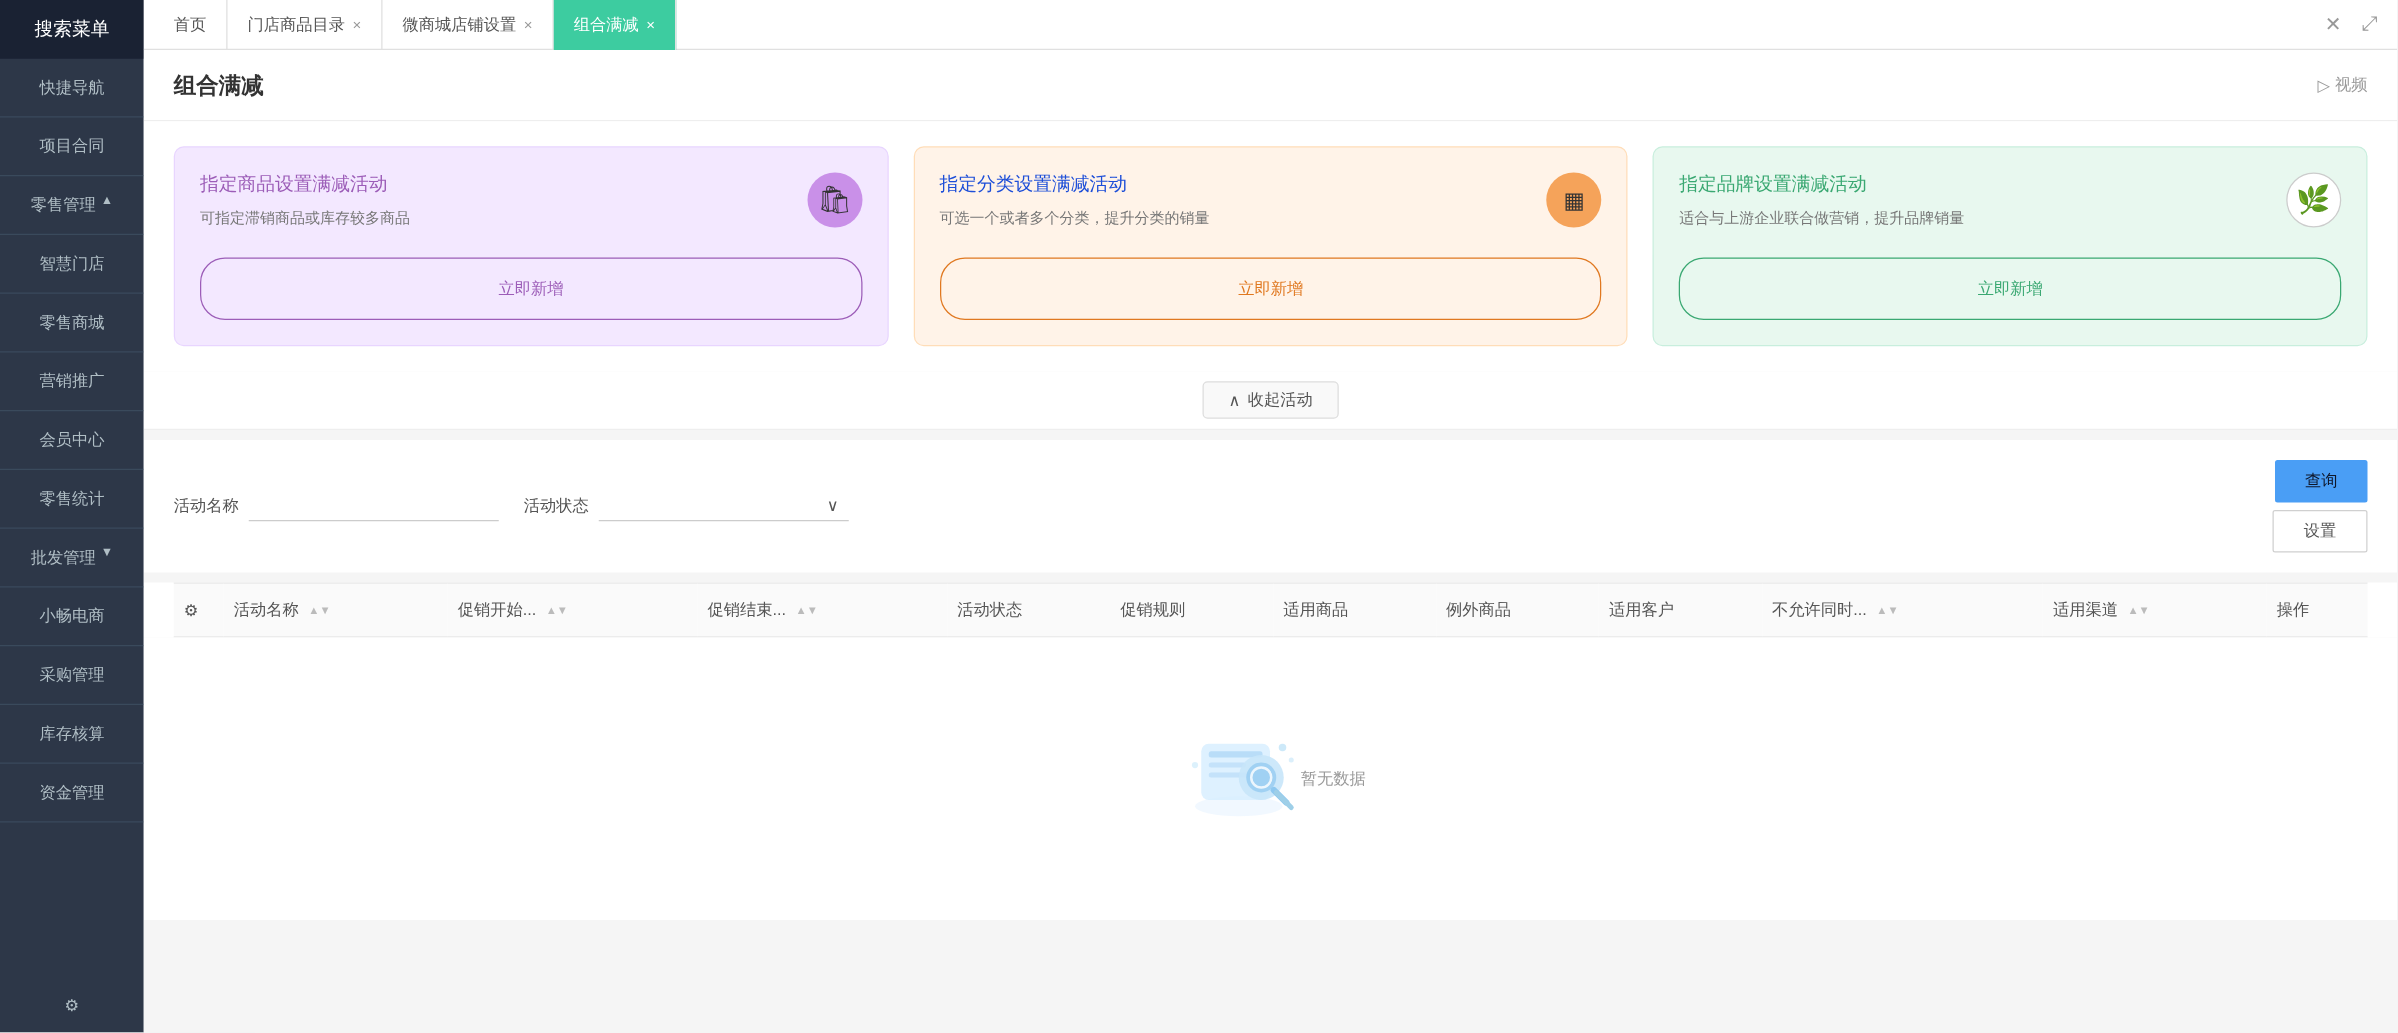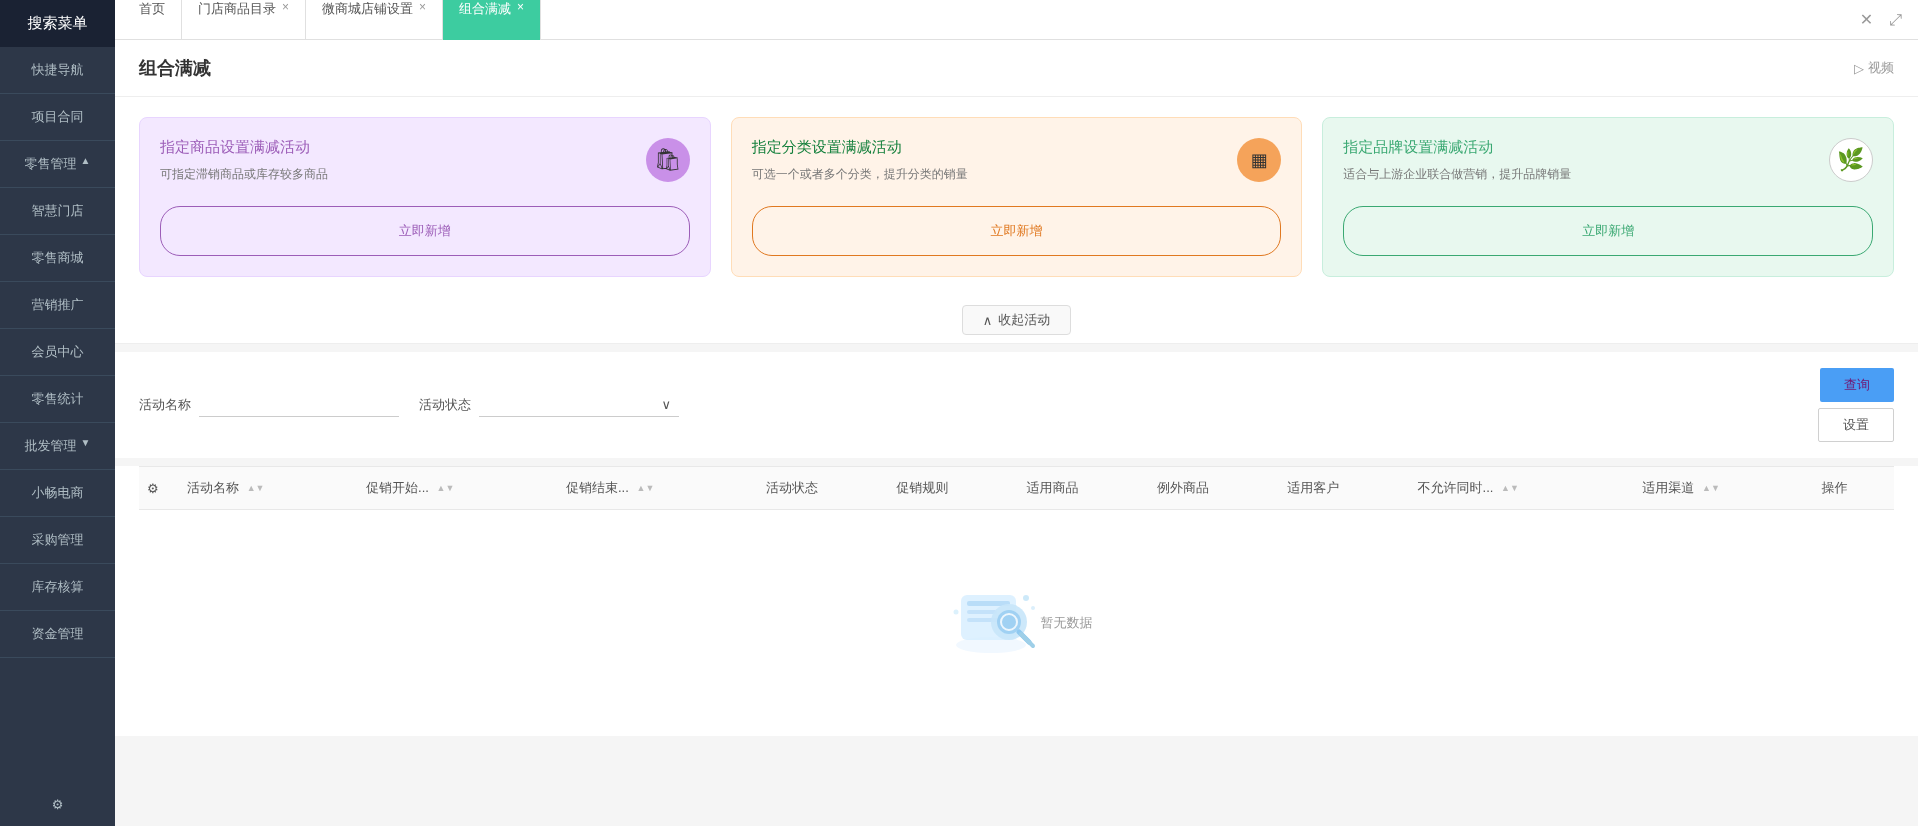--- a/index.html
+++ b/index.html
@@ -55,20 +55,21 @@
       display: flex;
       align-items: center;
       background: #fff;
       border-bottom: 1px solid #e0e0e0;
       padding: 0 8px;
       height: 40px;
       flex-shrink: 0;
     }
     .tab {
       display: flex;
+      align-items: center;
       padding: 0 16px;
       height: 40px;
       font-size: 13px;
       color: #555;
       cursor: pointer;
       border-right: 1px solid #e0e0e0;
       white-space: nowrap;
     }
     .tab .tab-close {
       margin-left: 6px;
@@ -137,21 +138,21 @@
     }
     .card-purple { background: #f3e8ff; border: 1px solid #e8d5ff; }
     .card-orange { background: #fff3e8; border: 1px solid #ffddb8; }
     .card-green { background: #e8f8ef; border: 1px solid #c8eedd; }
     .card-title {
       font-size: 15px;
       font-weight: normal;
       margin-bottom: 8px;
     }
     .card-purple .card-title { color: #9c5db8; }
-    .card-orange .card-title { color: #15803d; }
+    .card-orange .card-title { color: #1d4ed8; }
     .card-green .card-title { color: #3aa872; }
     .card-desc {
       font-size: 12px;
       color: #777;
       flex: 1;
       line-height: 1.6;
     }
     .card-icon {
       position: absolute;
       right: 20px;
@@ -232,21 +233,21 @@
       border-bottom: 1px solid #ccc;
       padding: 4px 8px 4px 0;
       cursor: pointer;
       width: 200px;
       font-size: 13px;
       color: #555;
     }
     .filter-spacer { flex: 1; }
     .query-btn {
       background: #4a9ef5;
-      color: #701a75;
+      color: #0f172a;
       border: none;
       padding: 8px 24px;
       border-radius: 2px;
       cursor: pointer;
       font-size: 13px;
     }
     .settings-btn {
       background: #fff;
       color: #555;
       border: 1px solid #d0d0d0;

